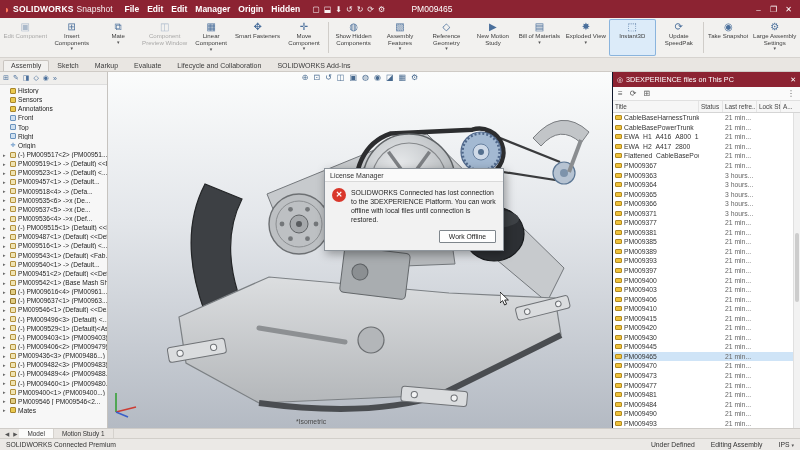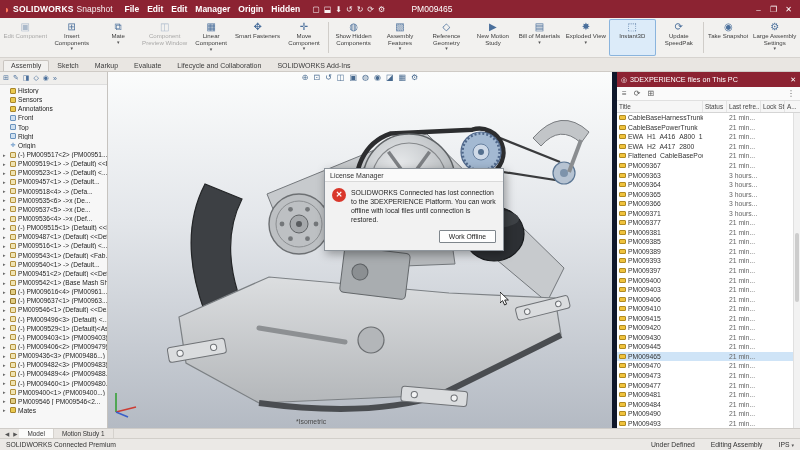--- a/index.html
+++ b/index.html
@@ -63,21 +63,21 @@
   
   .dialog { position:absolute; left:216px; top:96px; width:180px; background:#f2f2f2; border:1px solid #8e959c; box-shadow:2px 3px 9px rgba(0,0,0,.35); z-index:5; }
   .dlg-title { height:13px; line-height:13px; padding:0 5px; background:#fafafa; border-bottom:1px solid #d9d9d9; color:#333; font-size:7px; }
   .dlg-body { display:flex; gap:5px; padding:6px 7px 3px; }
   .dlg-icon { width:14px; height:14px; border-radius:50%; background:#d9372b; color:#fff; font-size:8px; line-height:14px; text-align:center; font-weight:bold; flex:none; }
   .dlg-msg { font-size:6.9px; line-height:1.32; color:#1e1e1e; }
   .dlg-actions { display:flex; justify-content:flex-end; padding:3px 7px 7px; }
   .dlg-btn { font-size:6.8px; padding:2px 9px; background:#fefefe; border:1px solid #7f868c; color:#222; border-radius:1px; font-family:inherit; }
 
   
-  .right-panel { width:188px; border-left:5px solid #0f172a; background:#fff; display:flex; flex-direction:column; flex:none; }
+  .right-panel { width:188px; border-left:1px solid #0f172a; background:#fff; display:flex; flex-direction:column; flex:none; }
   .rp-header { height:15px; background:#8c2332; color:#fff; display:flex; align-items:center; gap:3px; padding:0 4px; font-size:7.2px; flex:none; }
   .rp-header .spacer { flex:1; }
   .rp-hicon { font-size:7px; }
   .rp-toolbar { height:14px; display:flex; align-items:center; gap:7px; padding:0 5px; border-bottom:1px solid #e0e0e0; color:#555; font-size:8px; background:#fafafa; flex:none; }
   .rp-toolbar .spacer { flex:1; }
   .rp-cols { height:12px; display:flex; align-items:center; border-bottom:1px solid #d5d5d5; background:#f6f6f6; color:#444; font-size:6.4px; flex:none; }
   .rp-col { padding:0 2px; overflow:hidden; white-space:nowrap; }
   .rp-cols .rp-col { border-right:1px solid #e4e4e4; height:100%; display:flex; align-items:center; }
   .c-title { width:86px; }
   .c-status { width:24px; }

